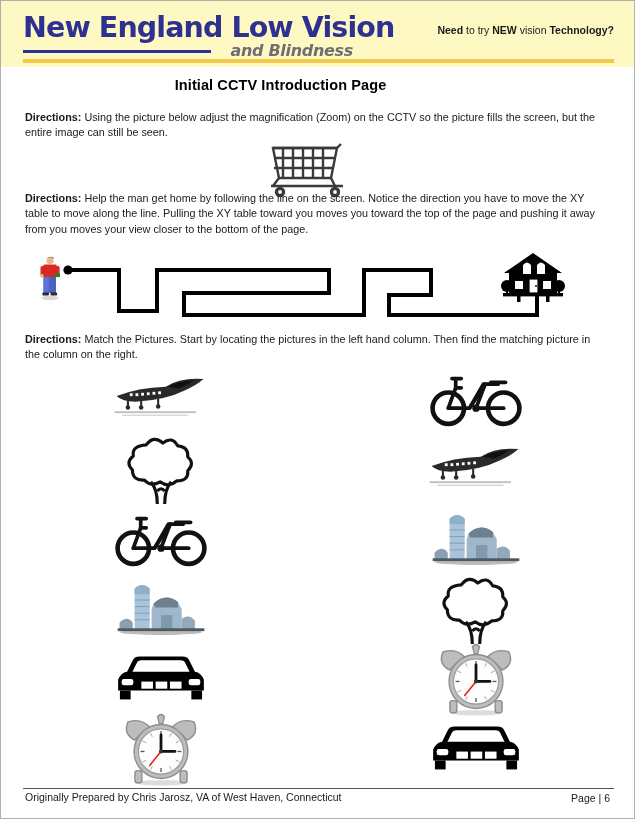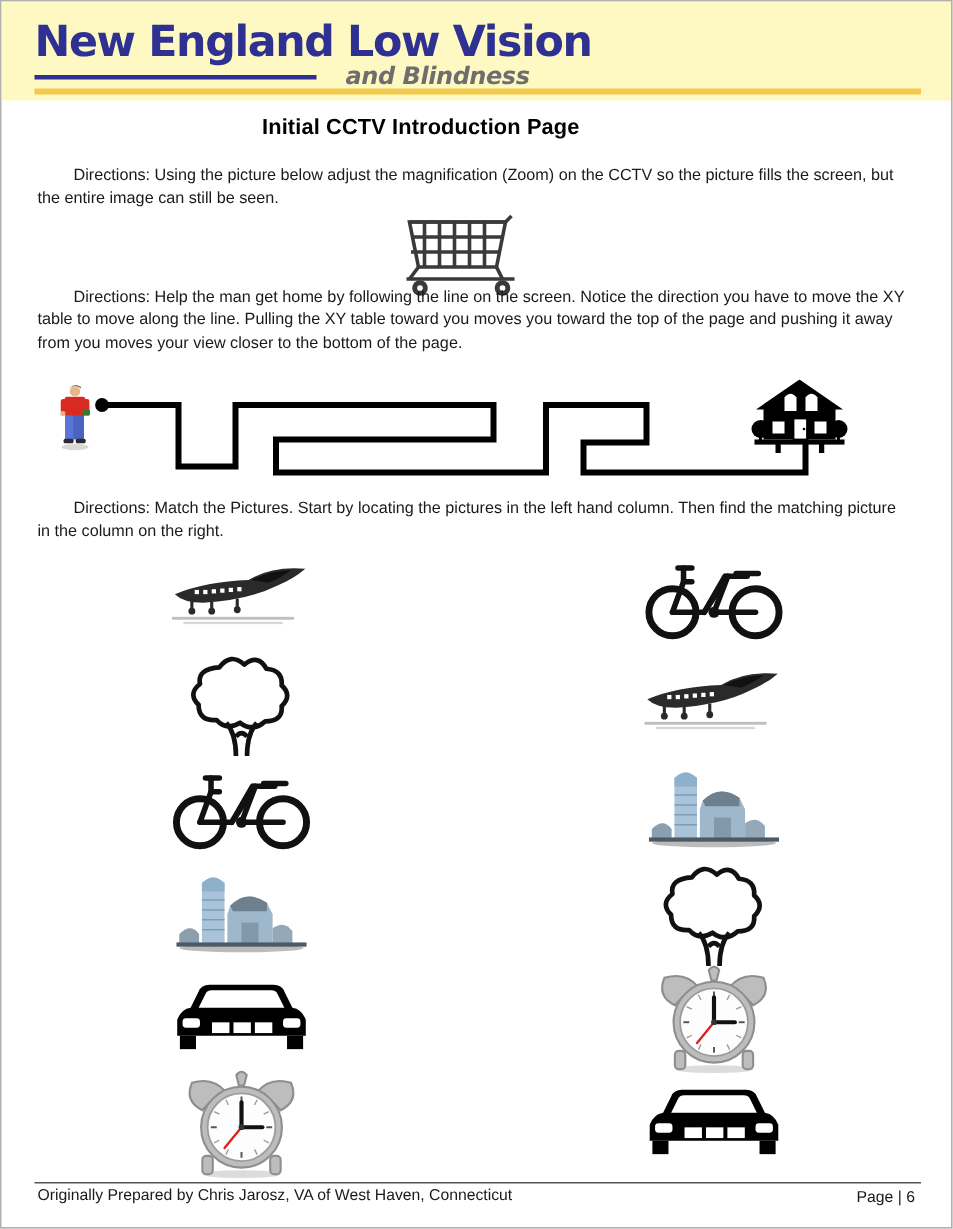--- a/index.html
+++ b/index.html
@@ -76,21 +76,21 @@
     letter-spacing: 0.1px;
   }
   
   .directions {
     position: absolute;
     left: 24px; width: 580px;
     font-size: 10.8px;
     line-height: 1.42;
     color: #1a1a1a;
   }
-  .directions .lbl { font-weight: normal; margin-left: 24px; }
+  .directions .lbl { font-weight: bold; }
   #dir1 { top: 109px; }
   #dir2 { top: 190px; }
   #dir3 { top: 331px; }
   
   .cart-wrap {
     position: absolute; left: 258px; top: 139px;
     width: 104px; height: 62px;
   }
   
   .maze-wrap {
@@ -140,20 +140,21 @@
   <div class="header">
     <div class="logo-block">
       <div class="logo-main">New England Low Vision</div>
       <div class="logo-sub-row">
         <div class="logo-rule"></div>
         <div class="logo-sub">and Blindness</div>
       </div>
     </div>
 
     <div class="contact">
+      <div><span class="bold">Need</span><span> to try </span><span class="bold">NEW</span><span> vision </span><span class="bold">Technology?</span></div>
     </div>
 
     <div class="accent-bar"></div>
   </div>
 
   <div class="page-title">Initial CCTV Introduction Page</div>
 
   <div class="directions" id="dir1">
     <span class="lbl">Directions:</span><span> Using the picture below adjust the magnification (Zoom) on the CCTV so the picture fills the screen, but the entire image can still be seen.</span>
   </div>

